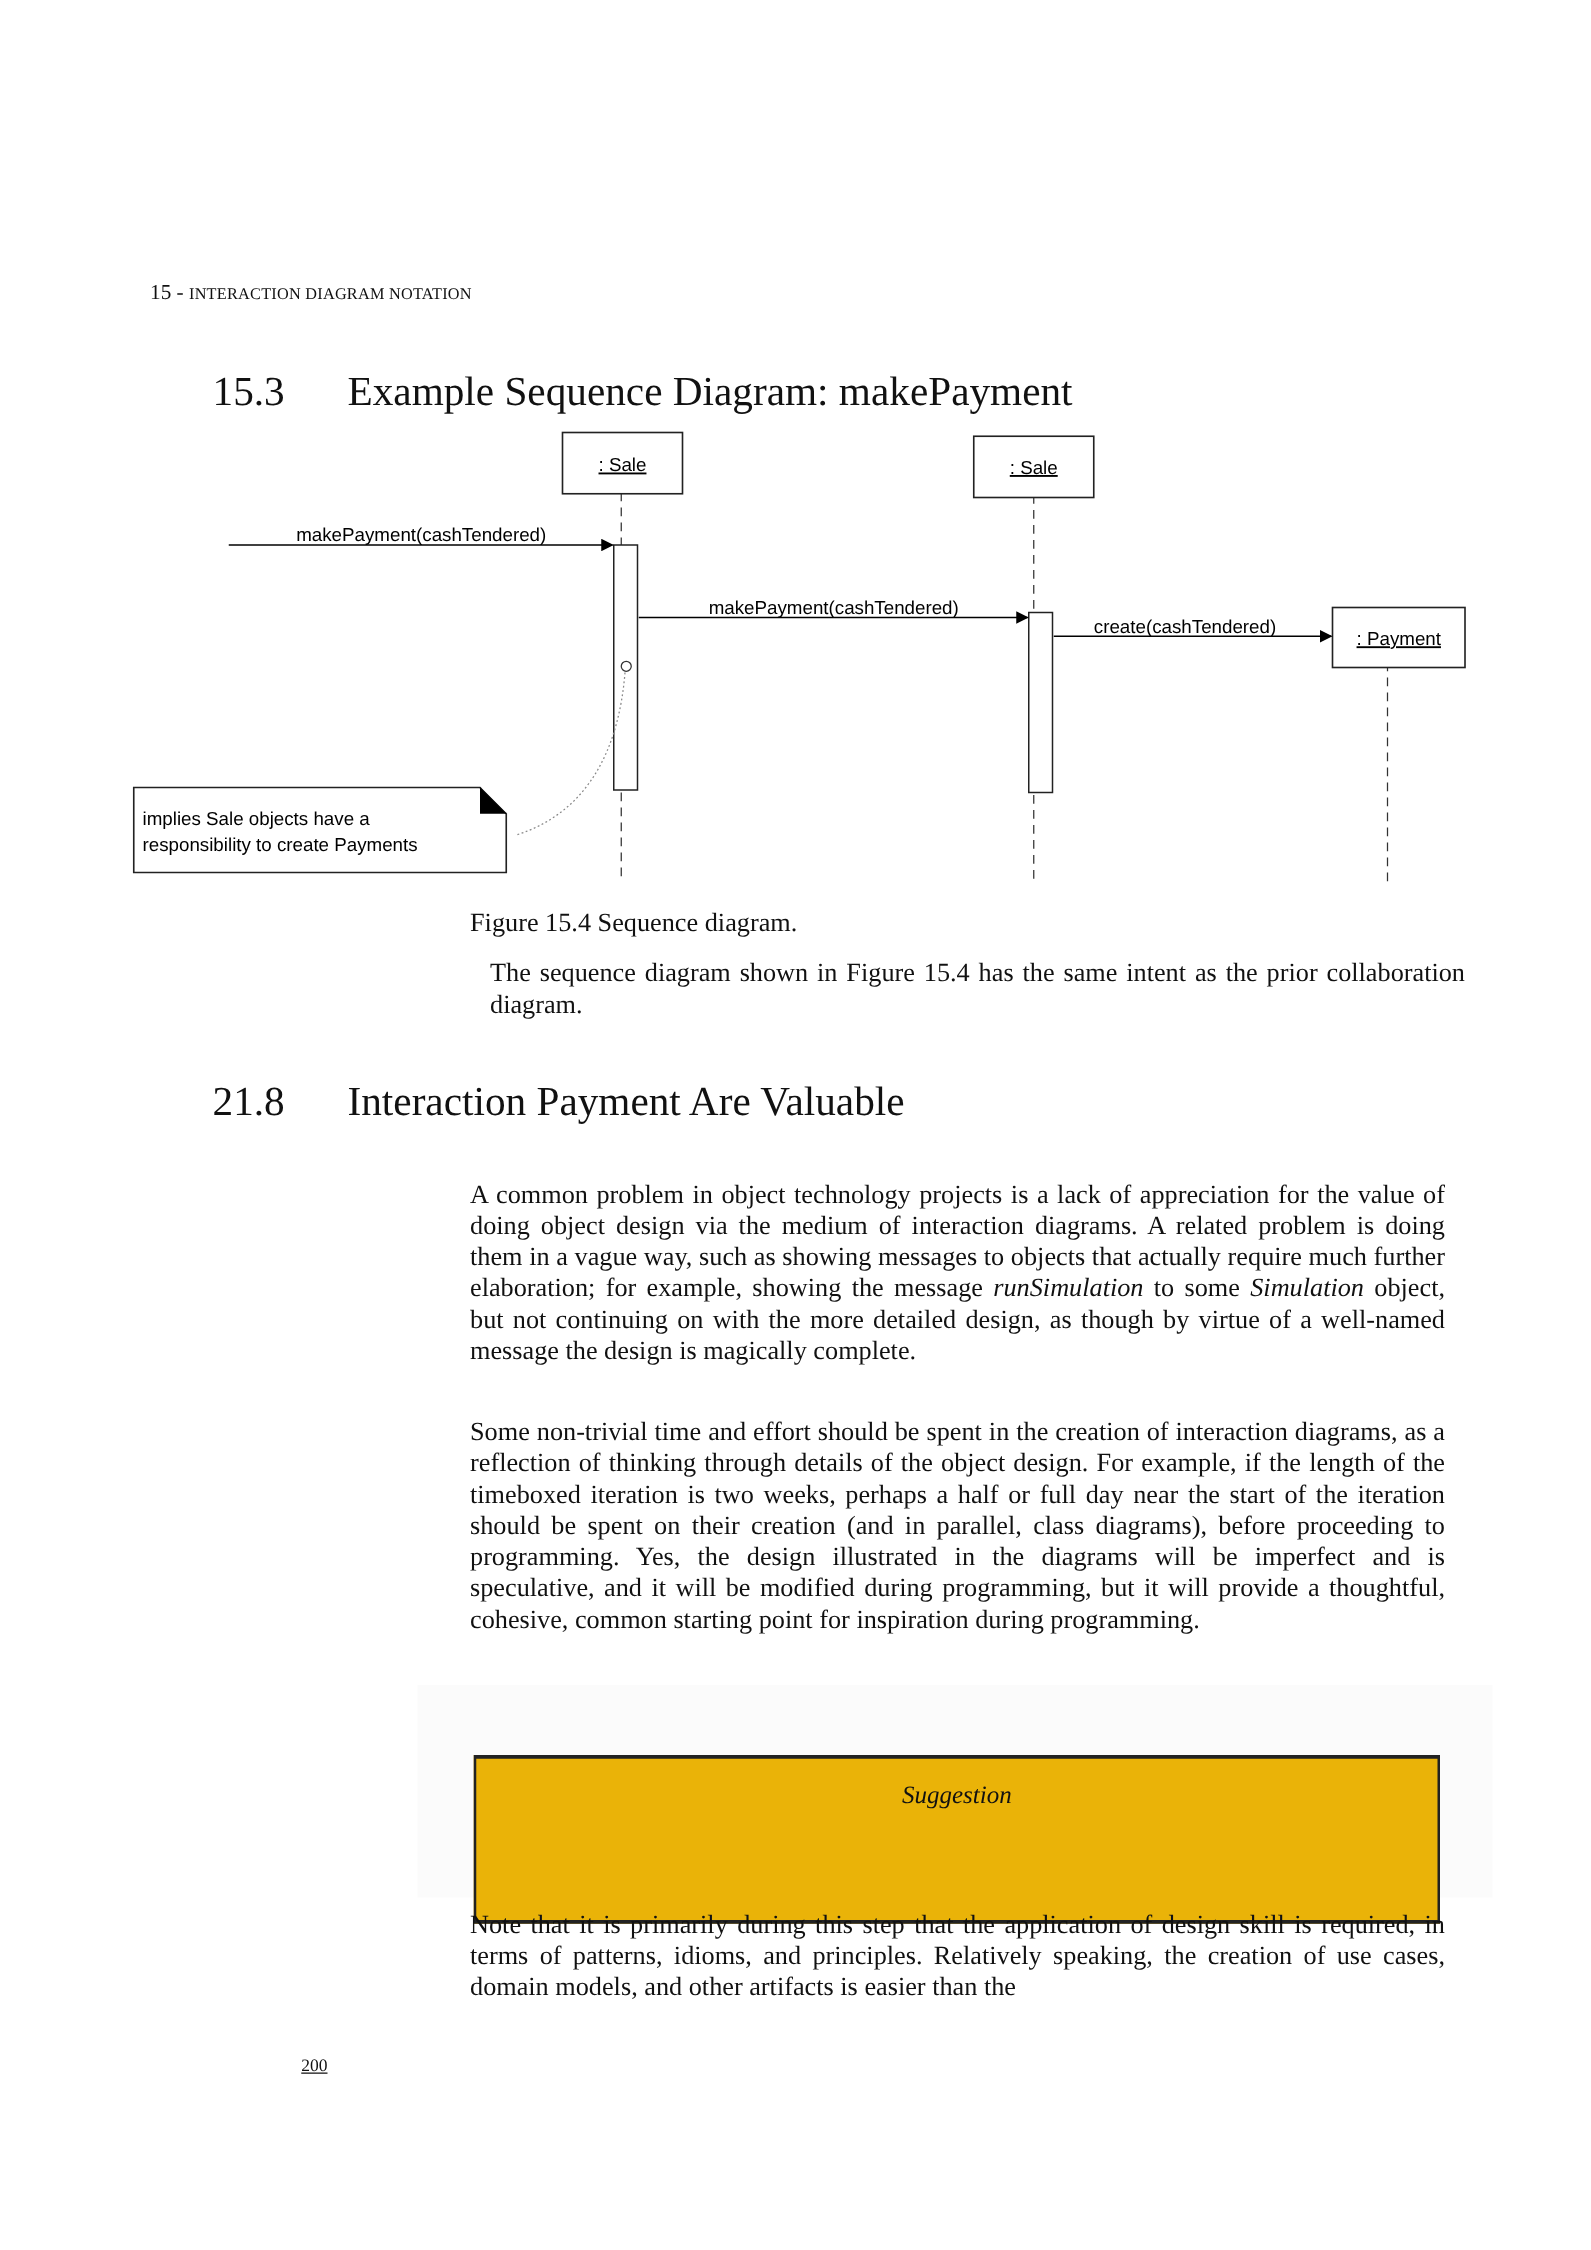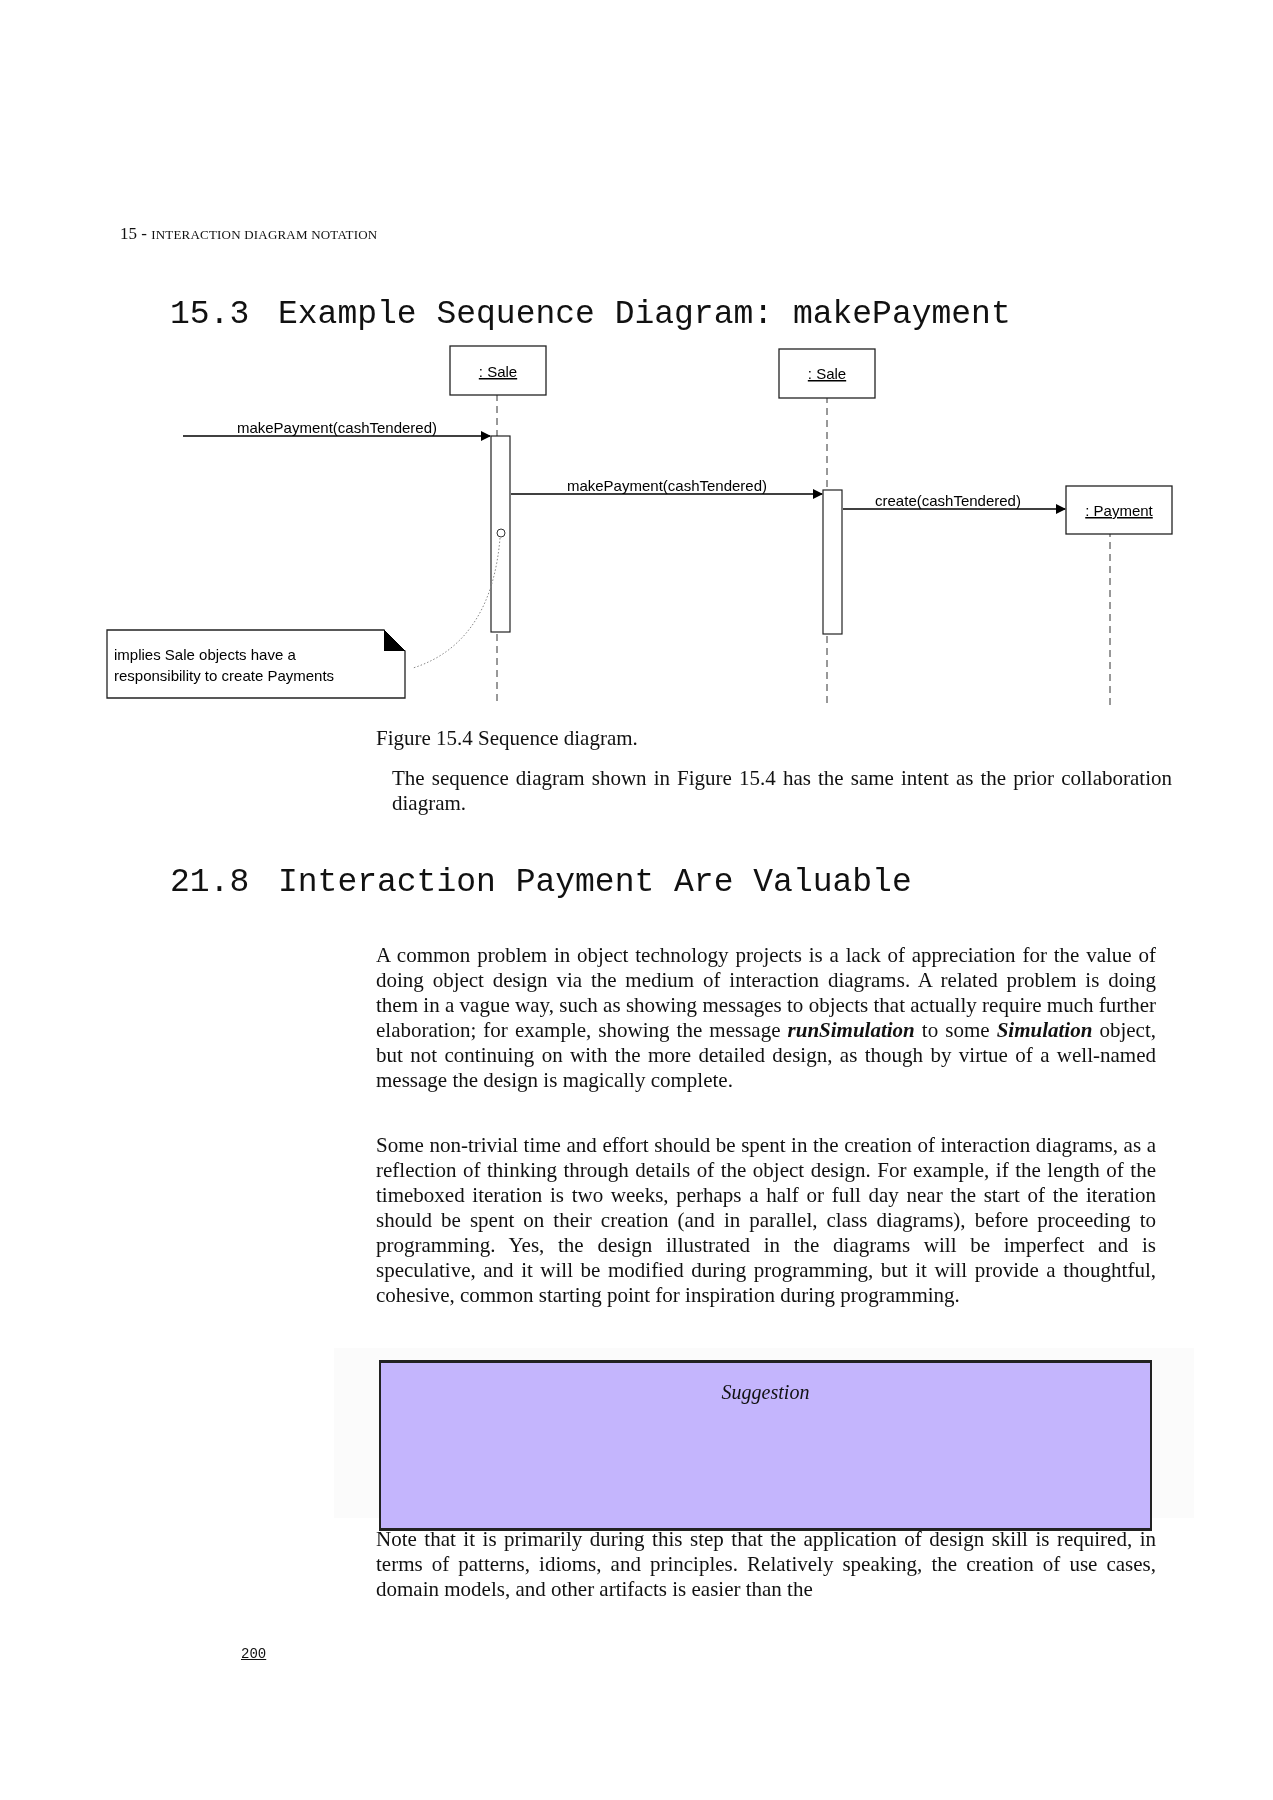--- a/index.html
+++ b/index.html
@@ -1,34 +1,34 @@
 <!DOCTYPE html>
 <html><head>
 <meta charset="utf-8">
 <style>
   html, body { margin:0; padding:0; background:#ffffff; }
   body { width:1273px; height:1800px; position:relative; overflow:hidden; color:#111; }
   .abs { position:absolute; }
   .serif { font-family: "Liberation Serif", "DejaVu Serif", serif; }
-  .sans { font-family: Liberation Mono, monospace; }
+  .sans { font-family: Liberation Serif, serif; }
   #running-header { left:0; width:1273px; top:224px; font-size:17px; padding-left:120px; box-sizing:border-box; }
   #running-header .sc { font-size:13px; letter-spacing:0.2px; }
   .section-heading { left:170px; font-size:33px; font-weight:normal; margin:0; white-space:nowrap; }
   .section-heading .num { display:inline-block; width:108px; }
   #h153 { top:296px; }
   #h154 { top:864px; }
   .para { left:376px; width:780px; font-size:21px; line-height:25px; text-align:justify; margin:0; }
-  .para i { font-style:italic;font-weight:bold; }
+  .para i { font-style:italic; }
   #caption { left:376px; top:726px; font-size:21px; }
   #p1 { top:766px;margin-left:16px; }
   #p2 { top:943px; }
   #p3 { top:1133px; }
   #p4 { top:1527px; }
   #suggestion-shade { left:334px; top:1348px; width:860px; height:170px; background:#fbfbfb; }
-  #suggestion-box { left:379px; top:1360px; width:773px; height:171px; border:2px solid #222; border-top-width:3px; border-bottom-width:3px; background:#c4b5fd; box-sizing:border-box; }
+  #suggestion-box { left:379px; top:1404px; width:773px; height:135px; border:2px solid #222; border-top-width:3px; border-bottom-width:3px; background:#eab308; box-sizing:border-box; }
   #suggestion-title { left:0; width:100%; top:18px; text-align:center; font-size:20px; font-style:italic; }
   #suggestion-text { left:12px; top:56px; width:750px; font-size:21px; line-height:25px; }
   #page-number { left:241px; top:1646px; font-size:14px; text-decoration:underline; }
   svg text { font-family: "Liberation Sans", "DejaVu Sans", sans-serif; }
 </style>
 </head>
 <body>
 
 <div id="running-header" class="abs serif">
   <span>15 - </span><span class="sc">INTERACTION DIAGRAM NOTATION</span>

